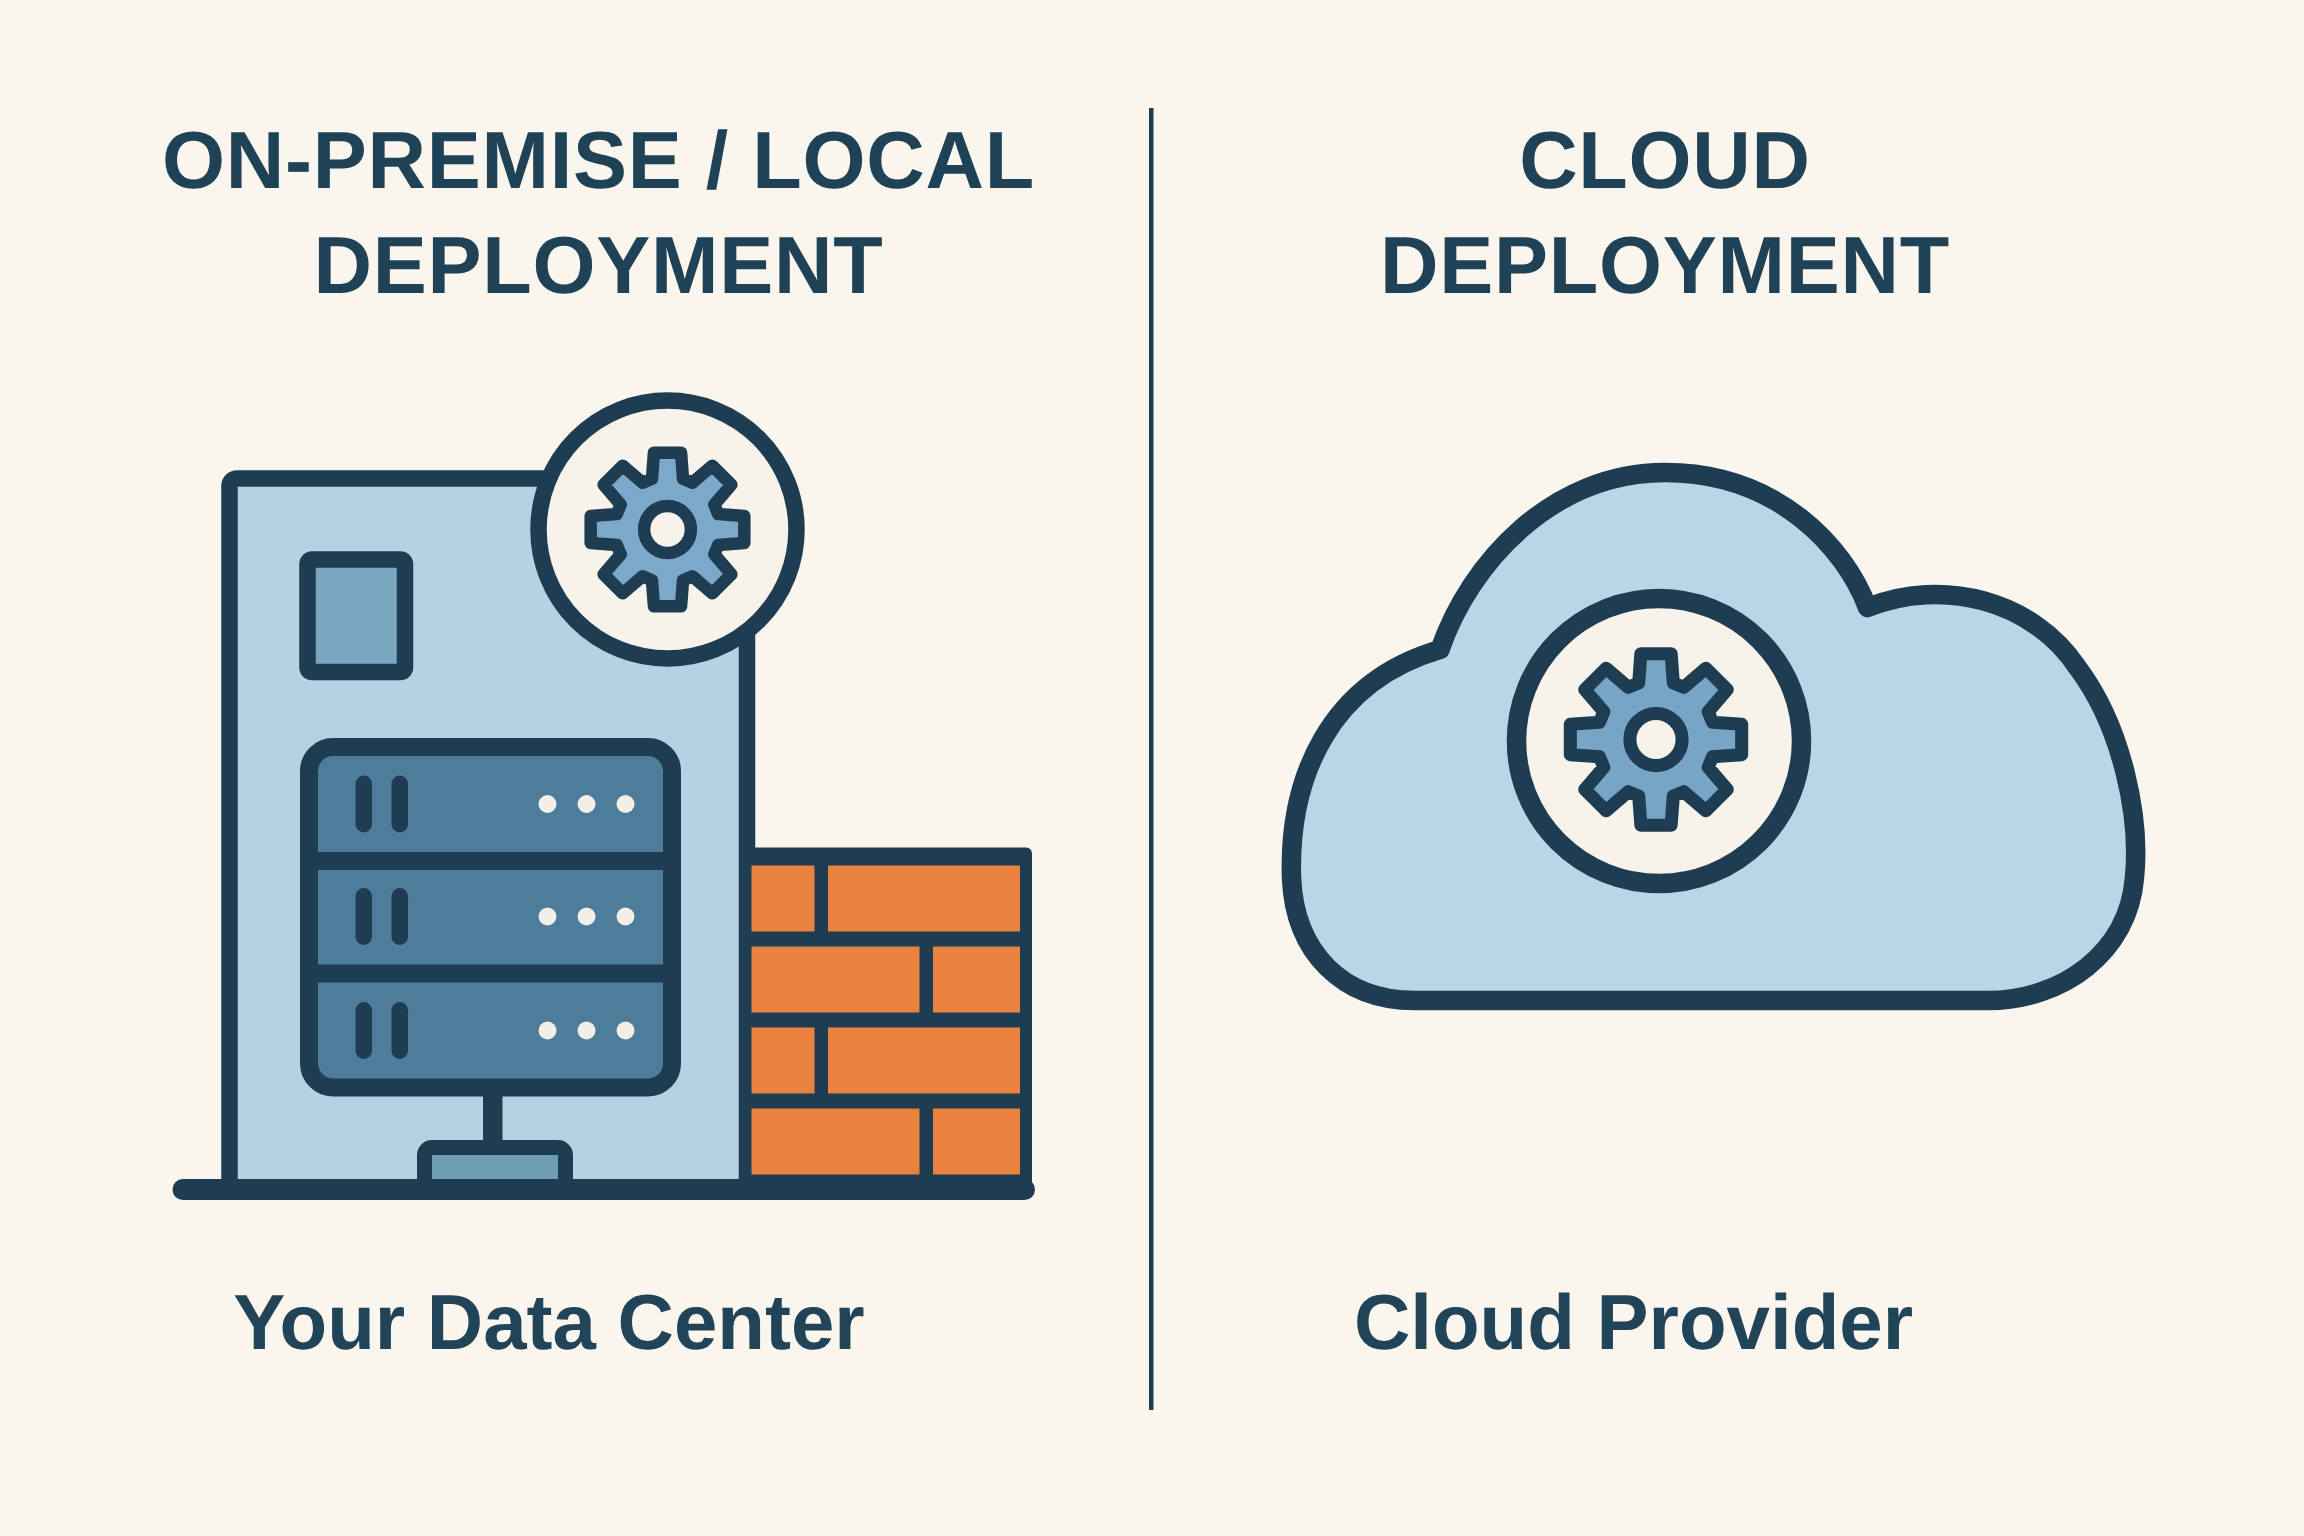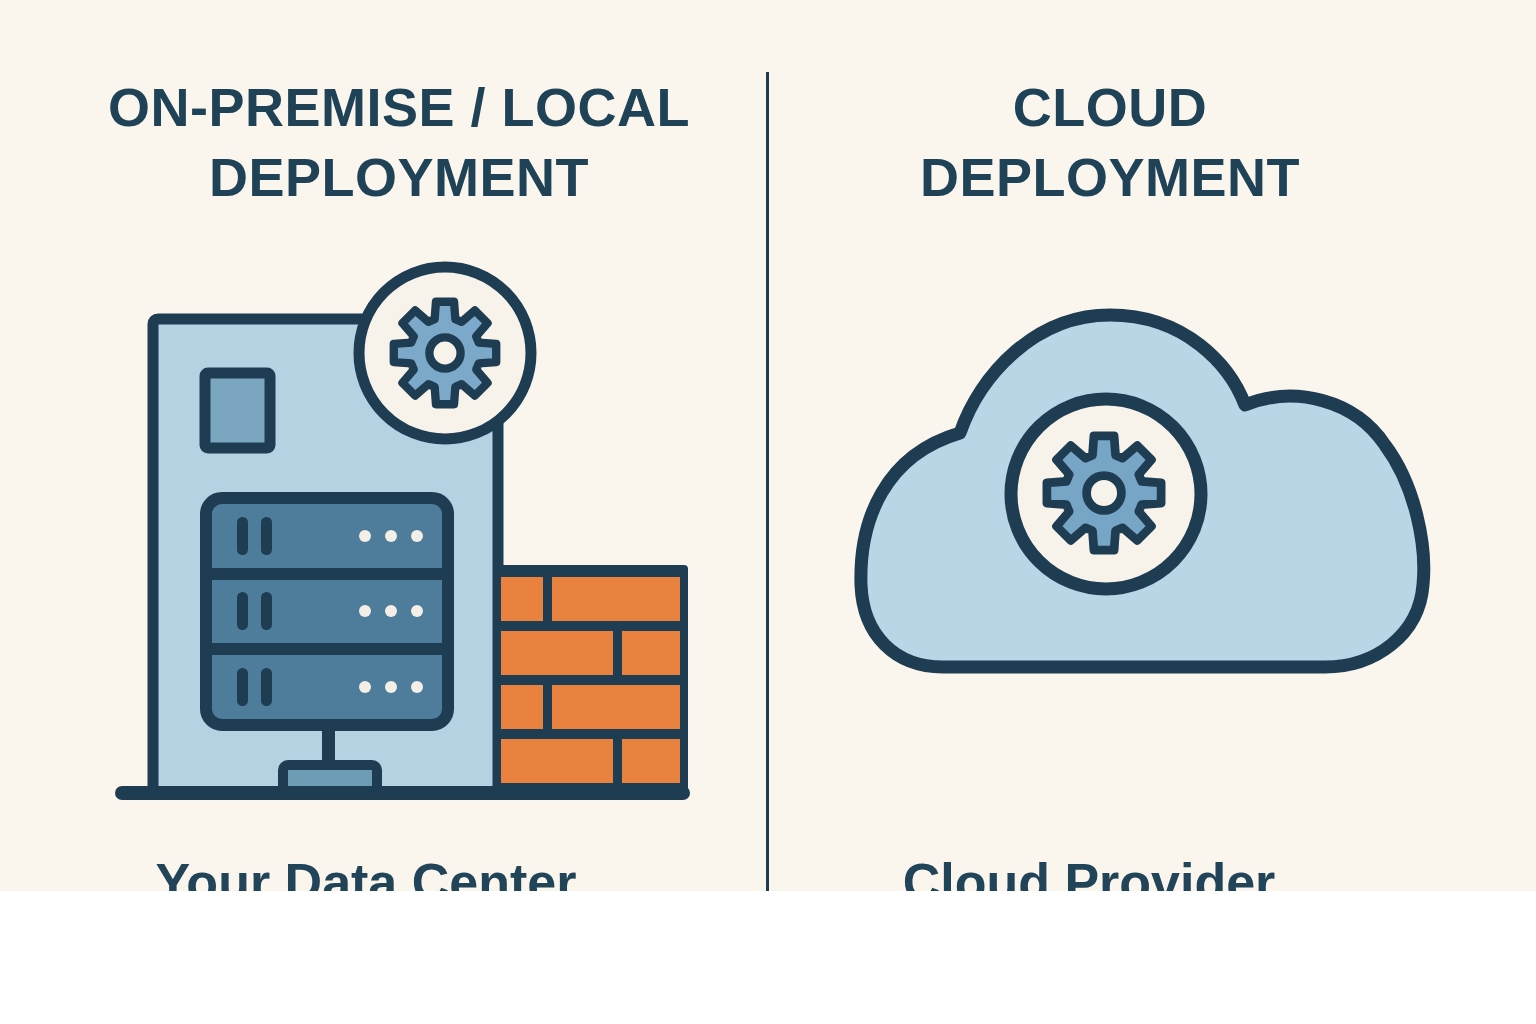--- a/index.html
+++ b/index.html
@@ -1,18 +1,18 @@
 <!DOCTYPE html>
 <html><head>
 <meta charset="utf-8">
 <style>
   html,body{margin:0;padding:0;}
   .stage{
     position:relative;
-    width:1536px;height:891px;
+    width:1536px;height:1024px;
     background:#faf6ee;
     overflow:hidden;
     font-family:"Liberation Sans", sans-serif;
   }
   .title{
     position:absolute;
     text-align:center;
     font-size:54px;
     font-weight:800;
     letter-spacing:.5px;

